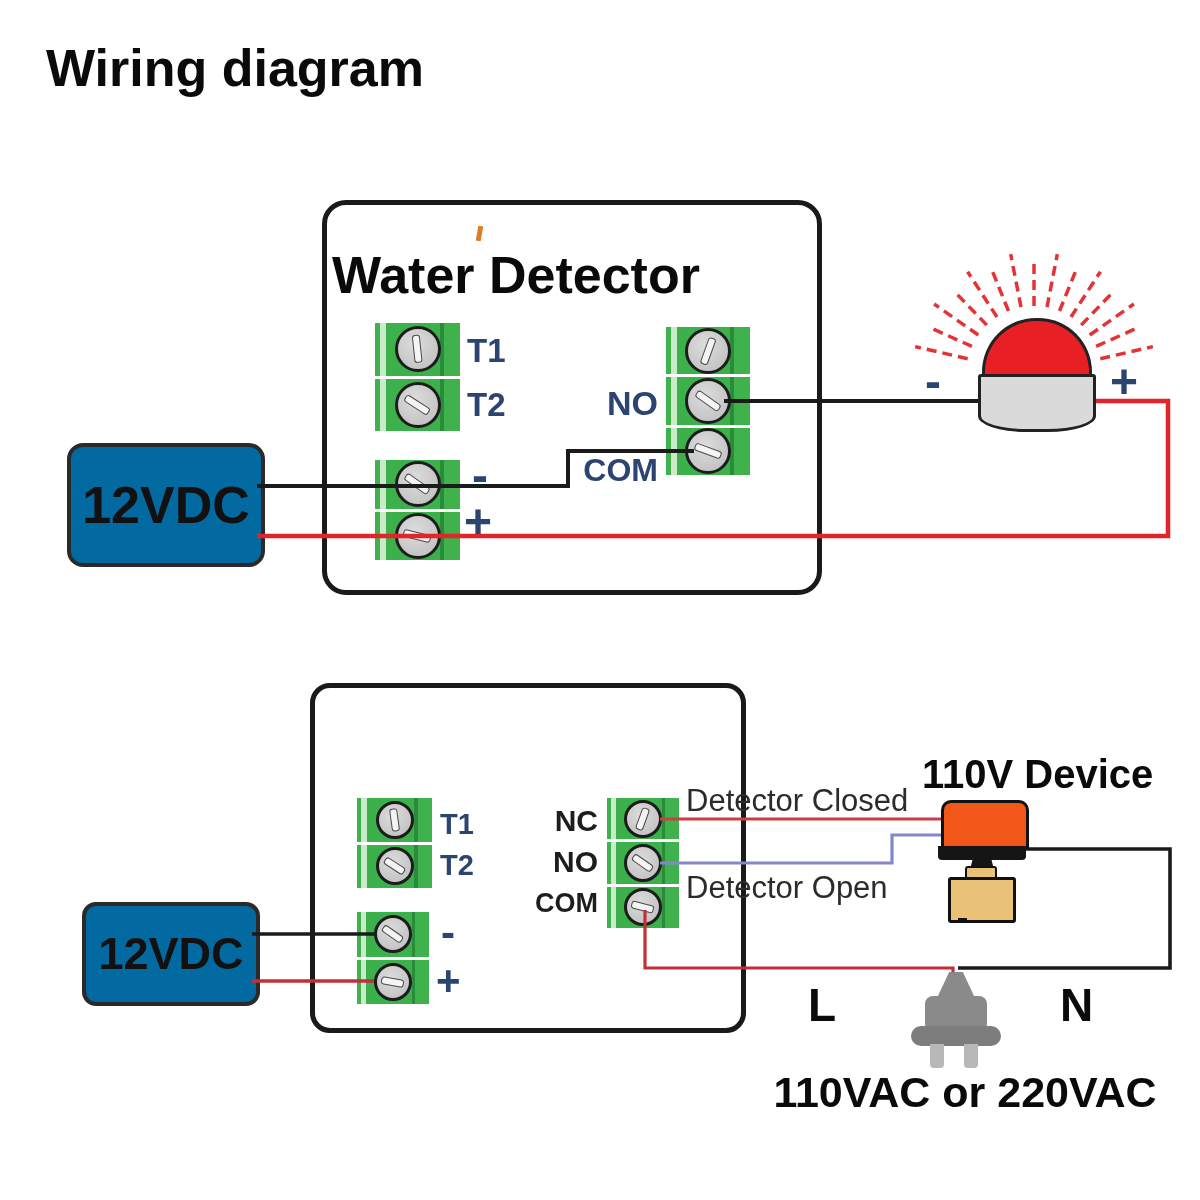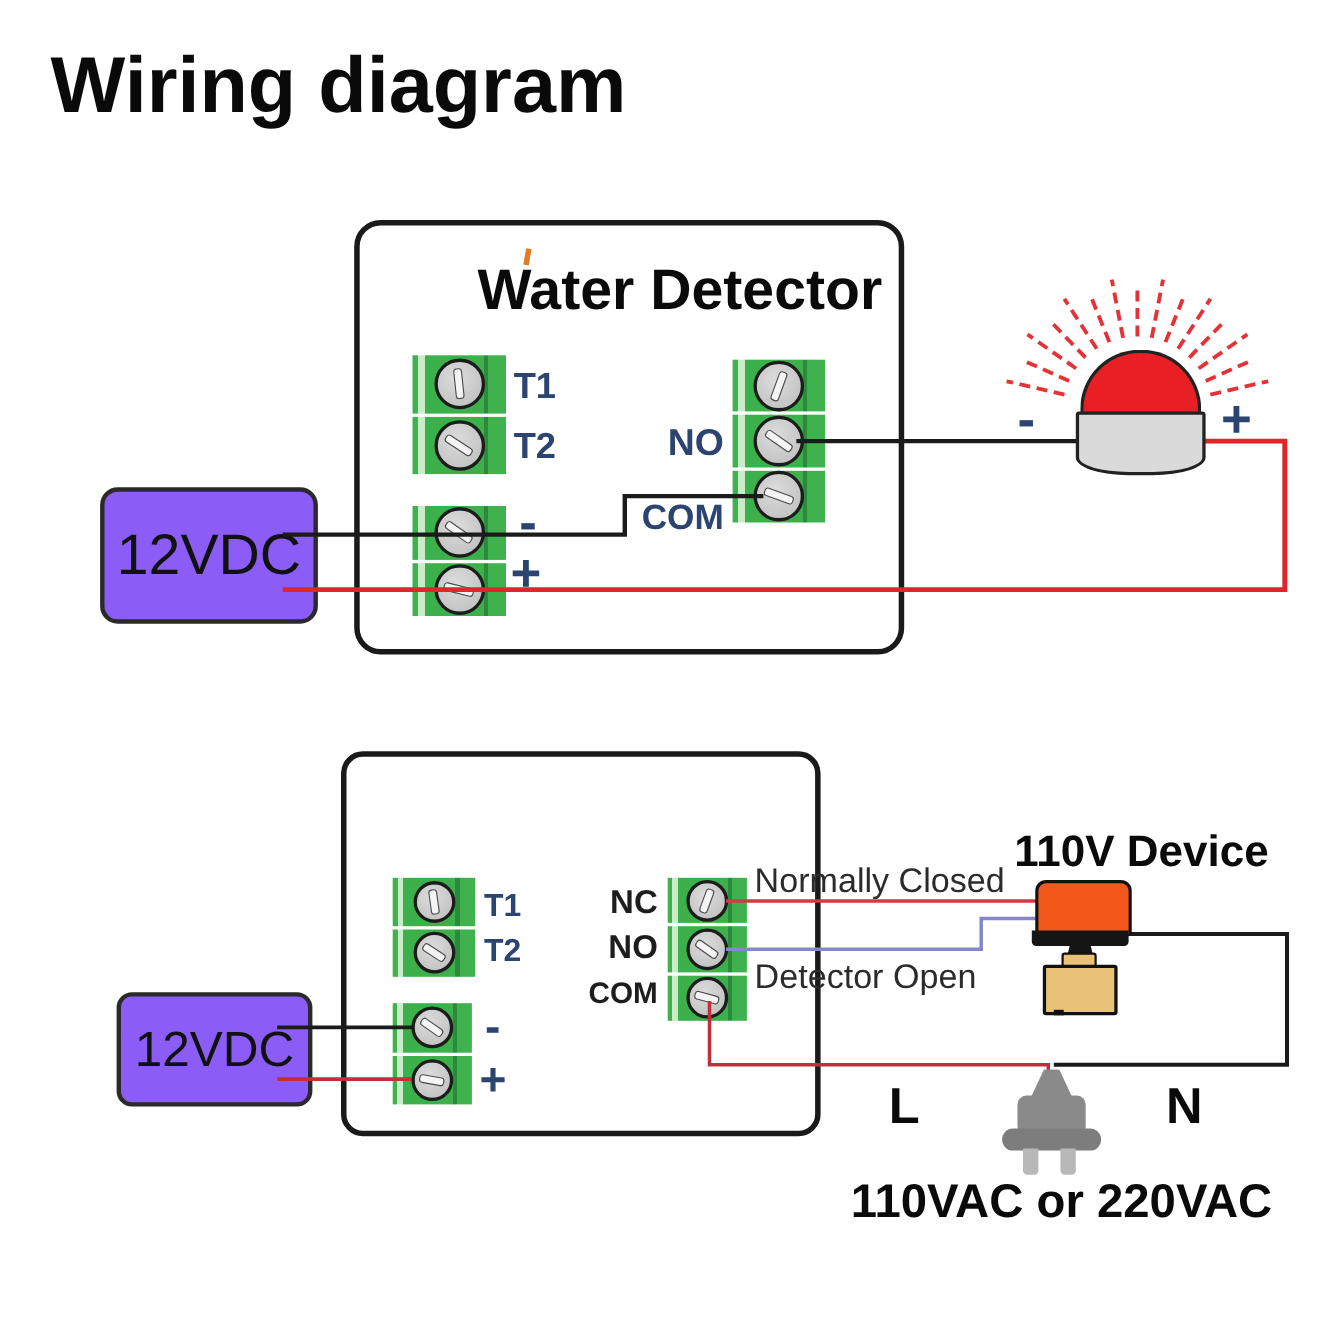--- a/index.html
+++ b/index.html
@@ -2,23 +2,23 @@
 <html><head>
 <meta charset="utf-8">
 <style>
   html,body{margin:0;padding:0;background:#fff;}
   #canvas{position:relative;width:1200px;height:1200px;background:#ffffff;overflow:hidden;
           font-family:"Liberation Sans","DejaVu Sans",sans-serif;}
   .abs{position:absolute;}
   
   .obox{position:absolute;border:5px solid #1a1a1a;border-radius:24px;background:#ffffff;z-index:1;}
   
-  .pwr{position:absolute;background:#8b5cf6;border:4px solid #2a2a2a;border-radius:16px;
+  .pwr{position:absolute;background:#0369a1;border:4px solid #2a2a2a;border-radius:16px;
        display:flex;align-items:center;justify-content:center;z-index:2;
-       font-weight:normal;color:#111;margin-left:24px;}
+       font-weight:bold;color:#111;}
   
   .blk{position:absolute;display:flex;flex-direction:column;gap:3px;z-index:2;}
   .cell{flex:1;display:flex;align-items:center;justify-content:center;
         background:linear-gradient(90deg,#3fb24e 0 6%,#c9ebc9 6% 13%,#3cb04b 13% 76%,#2a8c3b 76% 81%,#3fb24e 81% 100%);}
   .screw{position:relative;display:flex;align-items:center;justify-content:center;
          background:radial-gradient(circle at 42% 36%,#dcdcdc,#bcbcbc);
          border:3px solid #1c1c1c;border-radius:50%;box-sizing:border-box;}
   .slot{display:block;width:66%;height:6px;background:#f4f4f4;border:1px solid #4a4a4a;border-radius:3px;}
   
   .lbl{position:absolute;font-weight:bold;color:#2c4470;line-height:1;white-space:nowrap;z-index:5;}
@@ -26,25 +26,25 @@
   .black{color:#0a0a0a;}
   .thin{font-weight:normal;color:#2b2b2b;}
   svg.wires{position:absolute;left:0;top:0;z-index:3;pointer-events:none;}
   .shape{position:absolute;z-index:4;}
 </style>
 </head>
 <body>
 
 <div id="canvas">
 
-  <div class="abs black" style="left:46px;top:42px;font-size:72px;font-weight:bold;line-height:1;letter-spacing:0px;z-index:5;">Wiring diagram</div>
+  <div class="abs black" style="left:46px;top:42px;font-size:52px;font-weight:bold;line-height:1;letter-spacing:0px;z-index:5;">Wiring diagram</div>
 
   <div class="obox" style="left:322px;top:200px;width:490px;height:385px;"></div>
 
-  <div class="abs black" style="left:332px;top:234px;width:470px;text-align:right;font-size:52px;font-weight:bold;z-index:5;">Water Detector</div>
+  <div class="abs black" style="left:332px;top:245px;width:470px;text-align:left;font-size:52px;font-weight:bold;z-index:5;">Water Detector</div>
 
   <div class="abs" style="left:477px;top:226px;width:5px;height:15px;background:#e07b28;transform:rotate(10deg);z-index:5;"></div>
 
   <div class="blk" style="left:375px;top:323px;width:85px;height:108px;">
     <div class="cell">
       <span class="screw" style="width:46px;height:46px;">
           <i class="slot" style="transform:rotate(84deg)"></i>
         </span>
     </div>
     <div class="cell">
@@ -158,21 +158,21 @@
   </div>
 
   <div class="abs black" style="left:922px;top:752px;font-size:40px;font-weight:bold;z-index:5;">110V Device</div>
   <div class="shape" style="left:941px;top:800px;width:82px;height:46px;background:#f2571a;border:3px solid #111;border-bottom:none;border-radius:10px 10px 0 0;"></div>
   <div class="shape" style="left:938px;top:846px;width:88px;height:14px;background:#151515;border-radius:0 0 4px 4px;"></div>
   <div class="shape" style="left:970px;top:858px;width:24px;height:12px;background:#151515;clip-path:polygon(12% 0,88% 0,100% 100%,0 100%);"></div>
   <div class="shape" style="left:965px;top:866px;width:28px;height:12px;background:#eac277;border:2px solid #111;border-radius:3px 3px 0 0;"></div>
   <div class="shape" style="left:948px;top:877px;width:62px;height:40px;background:#eac277;border:3px solid #111;border-radius:3px;"></div>
   <div class="shape" style="left:958px;top:918px;width:9px;height:5px;background:#111;"></div>
 
-  <div class="abs thin" style="left:686px;top:783px;font-size:31px;z-index:5;">Normally Closed</div>
+  <div class="abs thin" style="left:686px;top:783px;font-size:31px;z-index:5;">Detector Closed</div>
   <div class="abs thin" style="left:686px;top:870px;font-size:31px;z-index:5;">Detector Open</div>
 
   <div class="shape" style="left:937px;top:972px;width:38px;height:26px;background:#8a8a8a;clip-path:polygon(32% 0,68% 0,100% 100%,0 100%);"></div>
   <div class="shape" style="left:925px;top:996px;width:62px;height:34px;background:#8a8a8a;border-radius:8px 8px 6px 6px;"></div>
   <div class="shape" style="left:911px;top:1026px;width:90px;height:20px;background:#7d7d7d;border-radius:10px;"></div>
   <div class="shape" style="left:930px;top:1044px;width:14px;height:24px;background:#b8b8b8;border-radius:0 0 4px 4px;"></div>
   <div class="shape" style="left:964px;top:1044px;width:14px;height:24px;background:#b8b8b8;border-radius:0 0 4px 4px;"></div>
   <div class="abs black" style="left:808px;top:978px;font-size:46px;font-weight:bold;z-index:5;">L</div>
   <div class="abs black" style="left:1060px;top:978px;font-size:46px;font-weight:bold;z-index:5;">N</div>
   <div class="abs black" style="left:740px;top:1068px;width:450px;text-align:center;font-size:43px;font-weight:bold;z-index:5;">110VAC or 220VAC</div>

